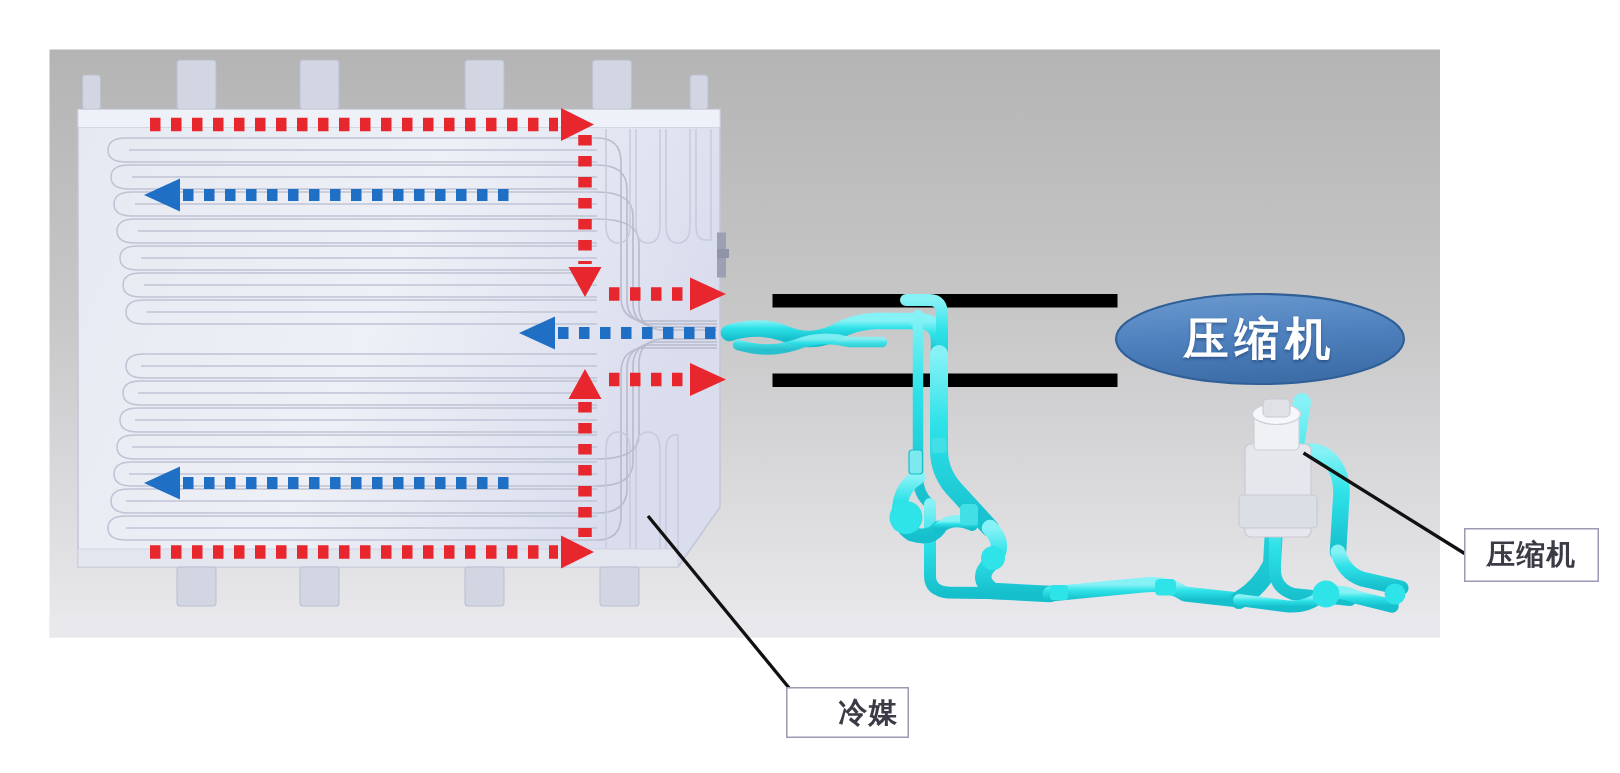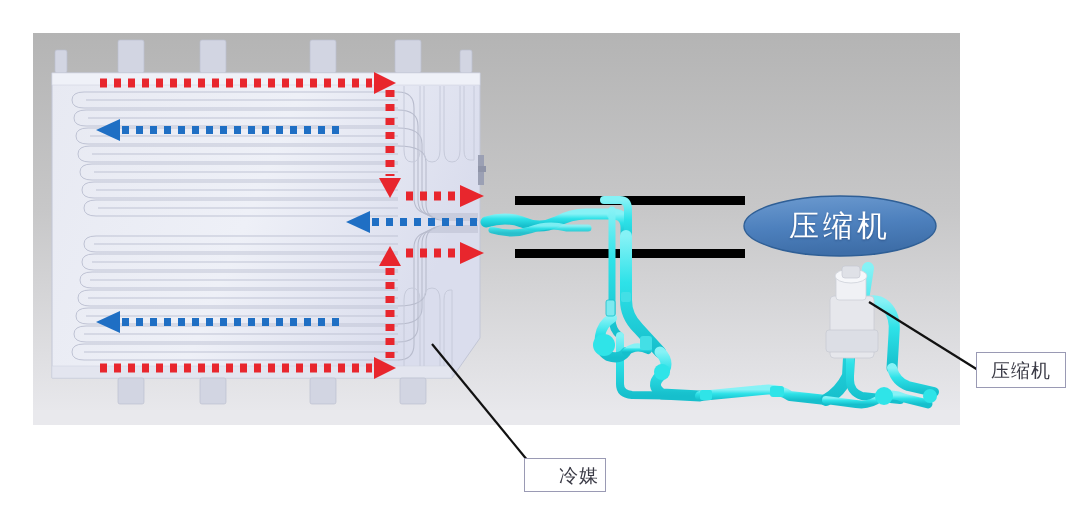--- a/index.html
+++ b/index.html
@@ -9,20 +9,21 @@
   }
   body {
     font-family: "Liberation Sans", sans-serif;
   }
   #stage {
     position: relative;
     width: 1080px;
     height: 515px;
     background: #ffffff;
     overflow: hidden;
+    font-weight: bold;
   }
   #scene-svg {
     position: absolute;
     left: 0;
     top: 0;
     width: 1080px;
     height: 515px;
   }
   .label-box {
     position: absolute;

